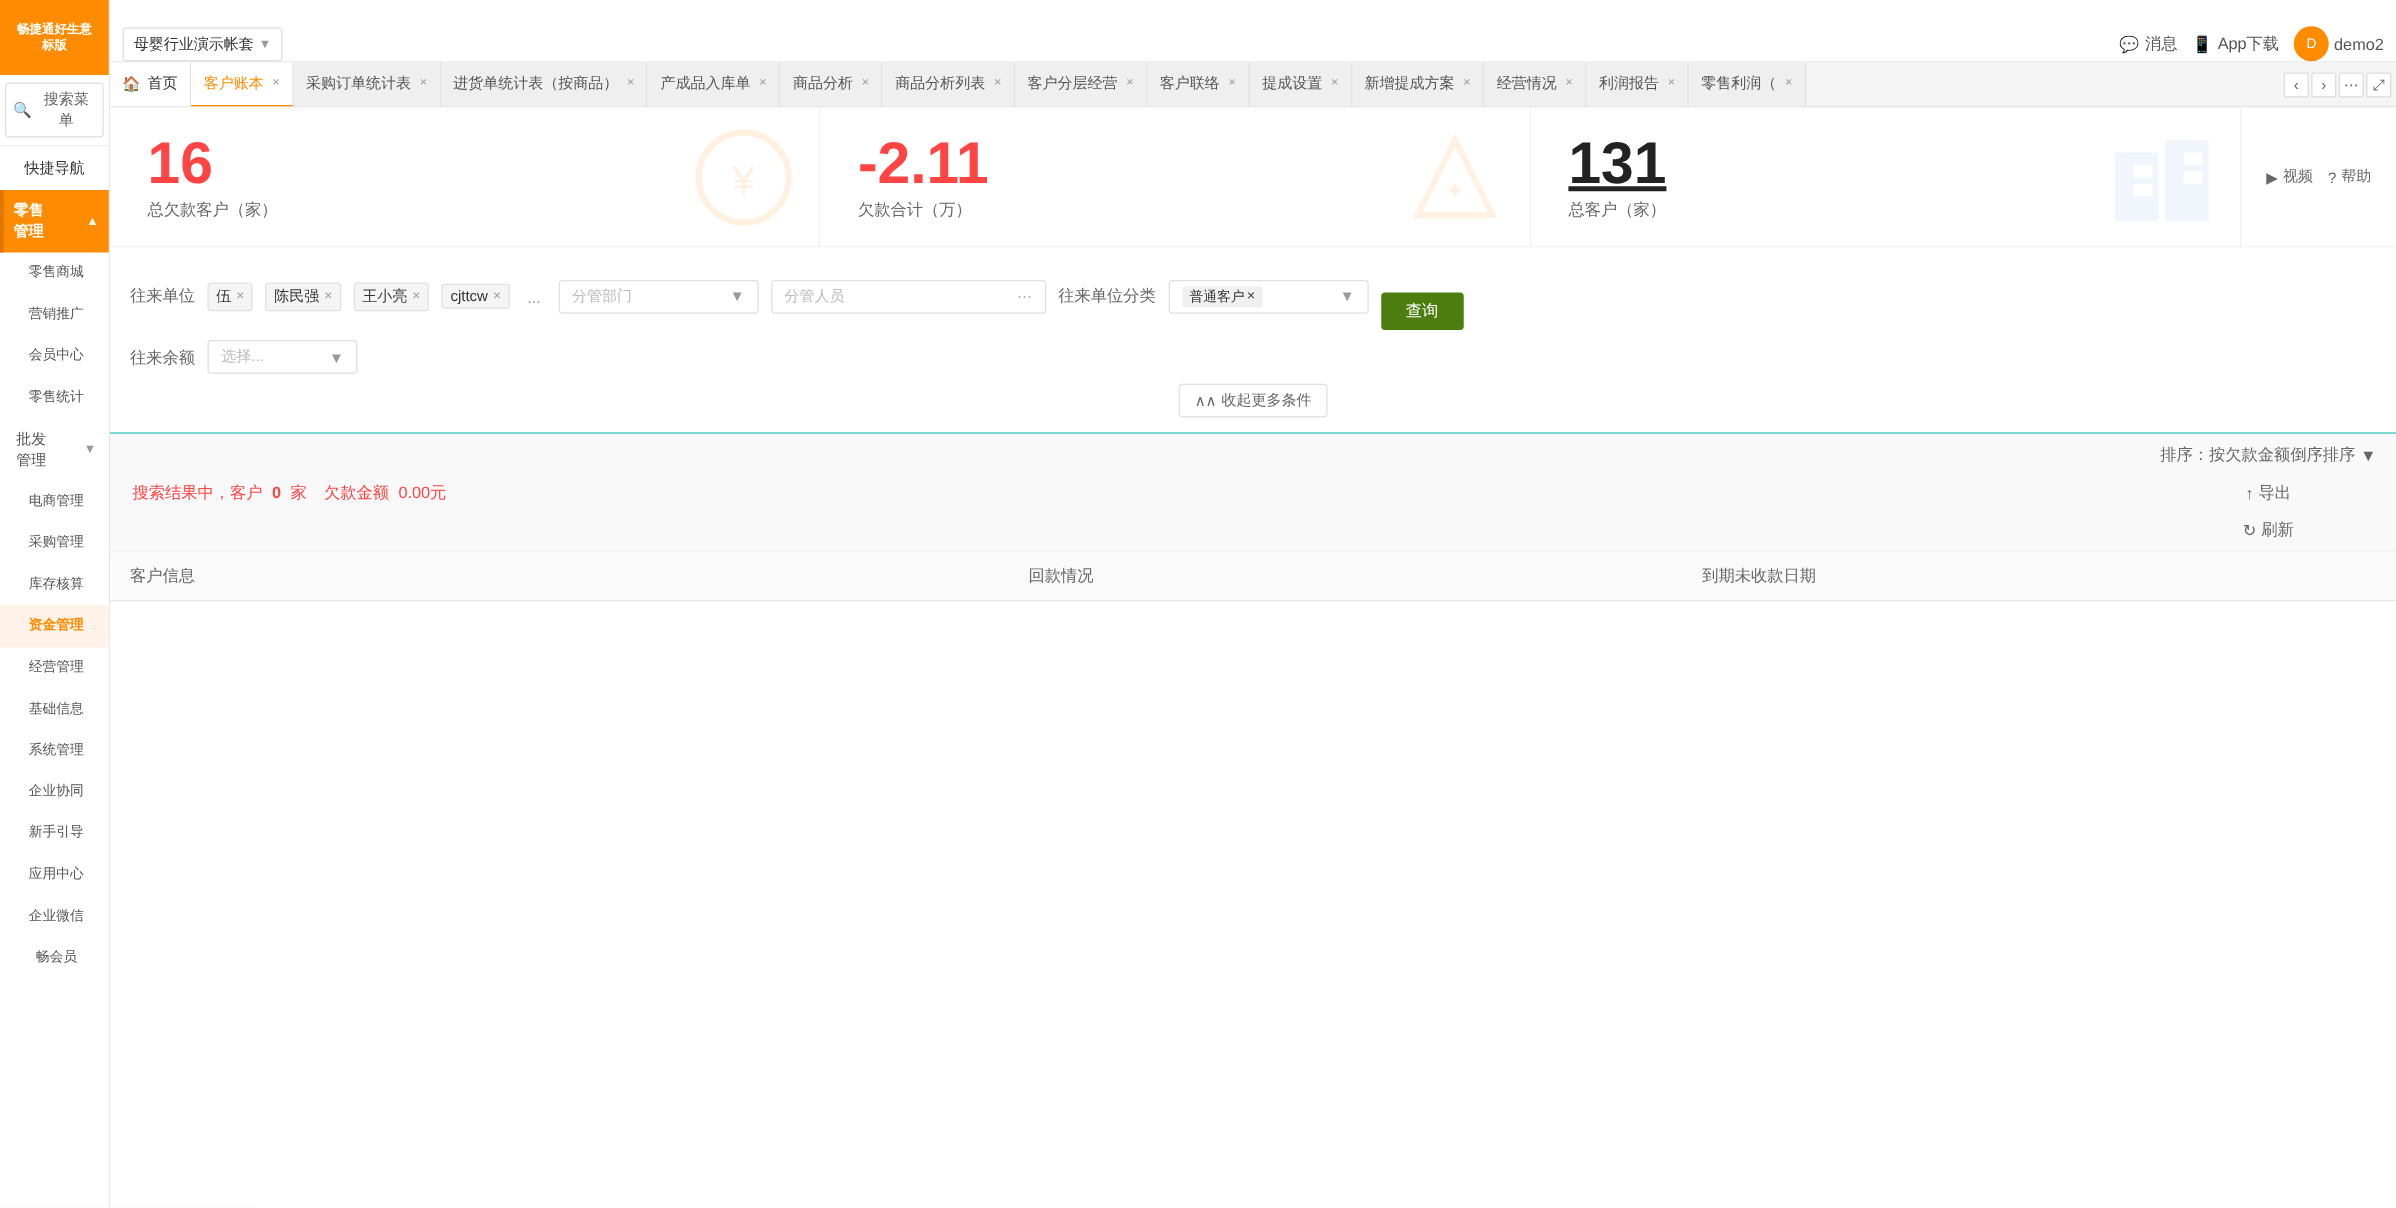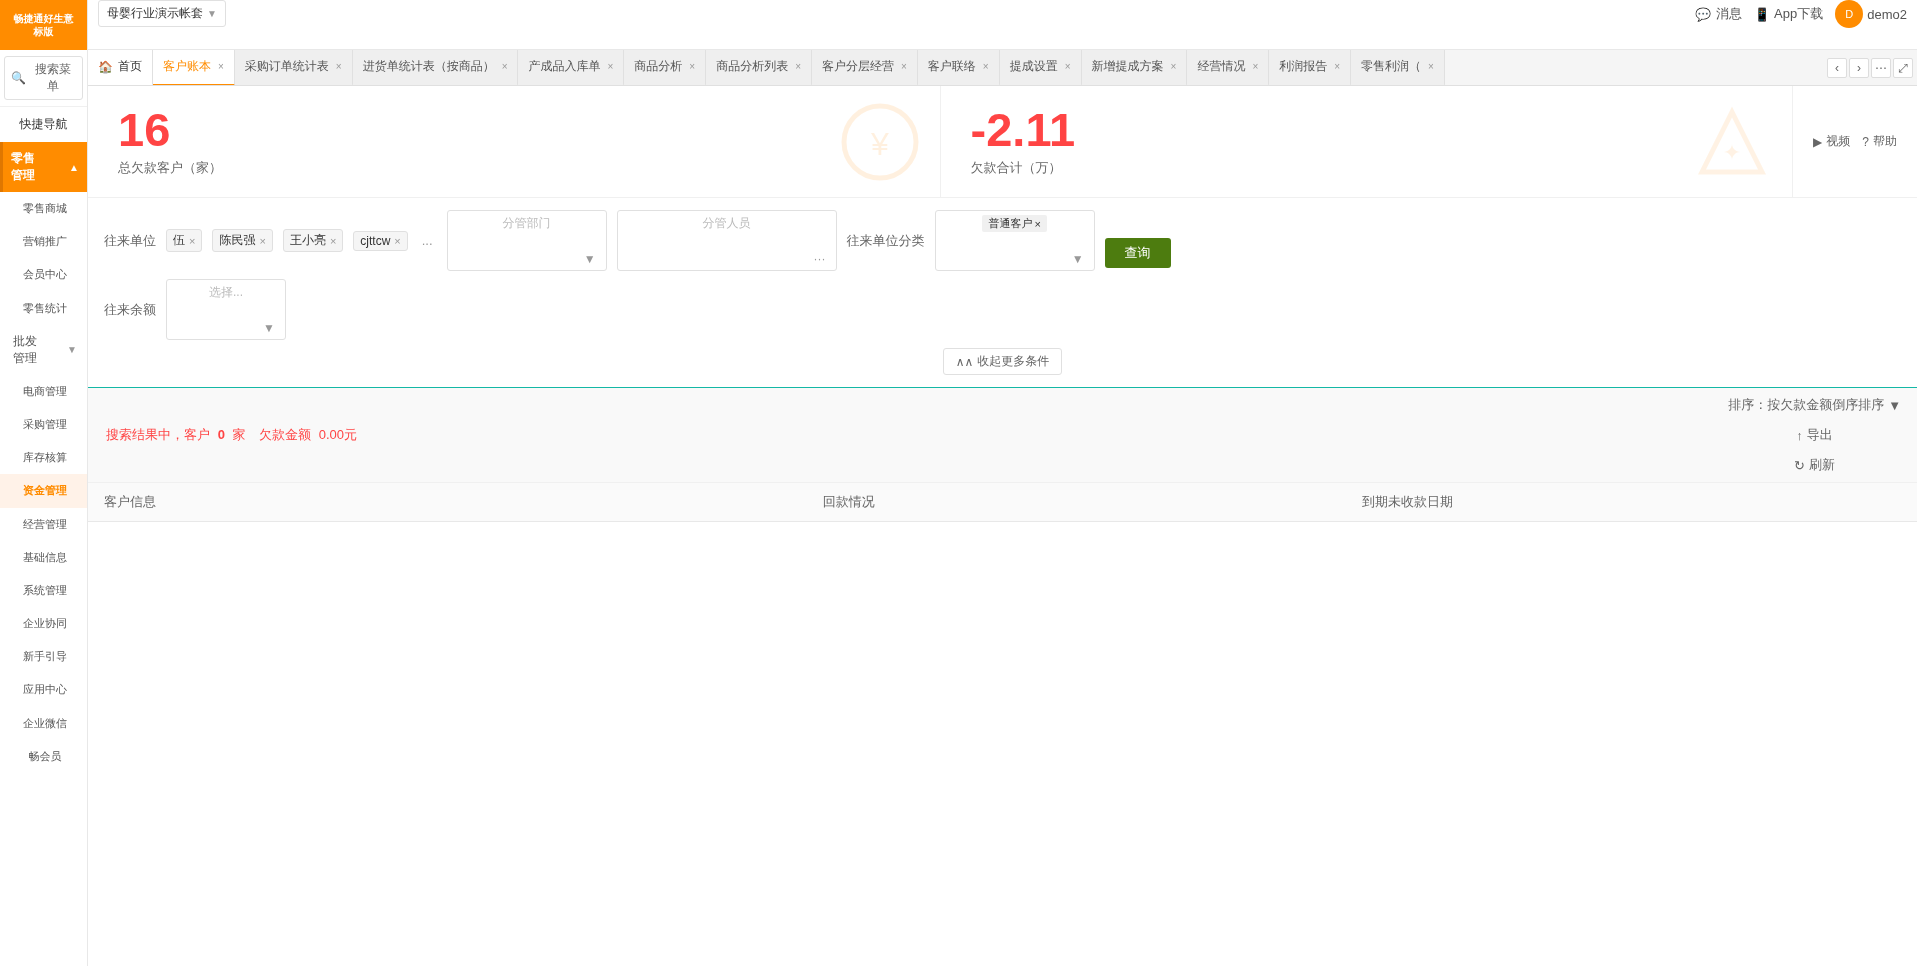--- a/index.html
+++ b/index.html
@@ -1,32 +1,32 @@
 <!DOCTYPE html>
 <html><head>
   <meta charset="utf-8">
   <style>
     * { margin: 0; padding: 0; box-sizing: border-box; }
     body { font-family: 'Microsoft YaHei', Arial, sans-serif; font-size: 13px; background: #f5f5f5; display: flex; height: 966px; overflow: hidden; }
 
     
     .sidebar { width: 88px; background: #fff; border-right: 1px solid #e8e8e8; display: flex; flex-direction: column; flex-shrink: 0; }
-    .sidebar-logo { background: #ff8c00; height: 50px; display: flex; align-items: center; justify-content: center; color: white; font-size: 12px; font-weight: bold; }
+    .sidebar-logo { background: #ff8c00; height: 60px; display: flex; align-items: center; justify-content: center; color: white; font-size: 12px; font-weight: bold; }
     .sidebar-logo-text { font-size: 10px; color: white; text-align: center; line-height: 1.3; }
     .sidebar-search-btn { width: 100%; background: none; border: 1px solid #e0e0e0; border-radius: 3px; padding: 4px 6px; font-size: 12px; color: #666; cursor: pointer; display: flex; align-items: center; gap: 4px; }
     .sidebar-nav-btn-inner { width: 100%; background: none; border: none; padding: 5px 4px; font-size: 12px; color: #333; cursor: pointer; text-align: center; }
     .sidebar-item { padding: 10px 6px; display: flex; flex-direction: column; align-items: center; cursor: pointer; color: #555; font-size: 12px; border-left: 3px solid transparent; gap: 24px; }
     .sidebar-item.active { background: #ff8c00; color: white; border-left: 3px solid #e07700; }
     .sidebar-item-label { font-size: 11px; text-align: center; line-height: 1.2; }
 
     
     .main { flex: 1; display: flex; flex-direction: column; overflow: hidden; }
 
     
-    .topbar { height: 50px; background: #fff; border-bottom: 1px solid #e8e8e8; display: flex; align-items: flex-start; padding: 0 10px; gap: 8px; }
+    .topbar { height: 50px; background: #fff; border-bottom: 1px solid #e8e8e8; display: flex; align-items: flex-end; padding: 0 10px; gap: 8px; }
     .topbar-selector { display: flex; align-items: center; gap: 4px; padding: 4px 8px; border: 1px solid #e0e0e0; border-radius: 3px; font-size: 12px; color: #333; cursor: pointer; }
     .topbar-selector-arrow { color: #999; font-size: 10px; }
     .topbar-right { margin-left: auto; display: flex; align-items: center; gap: 12px; font-size: 13px; color: #555; }
     .topbar-right-item { display: flex; align-items: center; gap: 4px; cursor: pointer; }
     .user-avatar { width: 28px; height: 28px; border-radius: 50%; background: #ff8c00; display: flex; align-items: center; justify-content: center; color: white; font-size: 11px; overflow: hidden; }
 
     
     .tabbar { height: 36px; background: #f5f5f5; border-bottom: 1px solid #e0e0e0; display: flex; align-items: center; overflow: hidden; }
     .tab { height: 36px; padding: 0 10px; display: flex; align-items: center; gap: 5px; font-size: 12px; color: #555; cursor: pointer; border-right: 1px solid #e0e0e0; white-space: nowrap; border-bottom: 2px solid transparent; background: #efefef; }
     .tab.active { background: #fff; color: #ff8c00; border-bottom: 2px solid #ff8c00; }
@@ -48,21 +48,21 @@
     .video-help { margin-left: auto; padding: 10px 20px; display: flex; align-items: center; gap: 12px; font-size: 12px; color: #666; }
     .video-help-item { display: flex; align-items: center; gap: 4px; cursor: pointer; }
 
     
     .filter-area { padding: 12px 16px; background: #fff; border-bottom: 1px solid #14b8a6; }
     .filter-row { display: flex; align-items: center; flex-wrap: wrap; gap: 10px; margin-bottom: 8px; }
     .filter-label { color: #666; font-size: 13px; white-space: nowrap; }
     .filter-tag { display: flex; align-items: center; gap: 4px; padding: 2px 6px; background: #f5f5f5; border: 1px solid #e0e0e0; border-radius: 3px; font-size: 12px; color: #333; }
     .filter-tag-close { color: #999; cursor: pointer; font-size: 11px; }
     .filter-more { color: #999; cursor: pointer; padding: 2px 4px; }
-    .filter-select { display: flex; align-items: center; gap: 20px; padding: 4px 10px; border: 1px solid #e0e0e0; border-radius: 3px; min-width: 160px; font-size: 12px; color: #999; cursor: pointer; background: #fff; flex-direction: column; }
+    .filter-select { display: flex; align-items: center; gap: 20px; padding: 4px 10px; border: 1px solid #e0e0e0; border-radius: 3px; min-width: 160px; font-size: 12px; color: #999; cursor: pointer; background: #fff; }
     .filter-select-wide { min-width: 220px; }
     .filter-select-tag { background: #f0f0f0; padding: 1px 6px; border-radius: 2px; font-size: 11px; color: #333; display: flex; align-items: center; gap: 2px; }
     .filter-search-btn { padding: 6px 20px; background: #4d7c0f; color: white; border: none; border-radius: 3px; cursor: pointer; font-size: 13px; margin-top: 24px; }
     .collapse-btn { display: flex; align-items: center; gap: 4px; color: #666; cursor: pointer; font-size: 12px; padding: 4px 12px; border: 1px solid #e0e0e0; border-radius: 3px; background: #fff; }
 
     
     .result-bar { padding: 8px 16px; background: #f9f9f9; border-bottom: 1px solid #f0f0f0; display: flex; align-items: center; justify-content: space-between; font-size: 13px; }
     .result-info { color: #666; }
     .result-info span { color: #ff4444; margin: 0 2px; }
     .result-actions { display: flex; align-items: center; gap: 12px; color: #666; flex-direction: column; }
@@ -267,20 +267,32 @@
 
       <div class="stat-block">
         <svg width="80" height="80" style="position:absolute;right:20px;top:50%;transform:translateY(-50%);opacity:0.1;" viewBox="0 0 80 80">
           <path d="M40 10 L70 70 H10 Z" fill="none" stroke="#ff8c00" stroke-width="5"></path>
           <text x="40" y="58" text-anchor="middle" font-size="22" fill="#ff8c00" font-family="Arial">✦</text>
         </svg>
         <div class="stat-number">-2.11</div>
         <div class="stat-label">欠款合计（万）</div>
       </div>
 
+      <div class="stat-block">
+        <svg width="90" height="80" style="position:absolute;right:15px;top:50%;transform:translateY(-50%);opacity:0.12;" viewBox="0 0 90 80">
+          <rect x="5" y="20" width="35" height="55" fill="#88bbee" rx="3"></rect>
+          <rect x="45" y="10" width="35" height="65" fill="#88bbee" rx="3"></rect>
+          <rect x="20" y="30" width="15" height="10" fill="white"></rect>
+          <rect x="60" y="20" width="15" height="10" fill="white"></rect>
+          <rect x="20" y="45" width="15" height="10" fill="white"></rect>
+          <rect x="60" y="35" width="15" height="10" fill="white"></rect>
+        </svg>
+        <div class="stat-number dark">131</div>
+        <div class="stat-label">总客户（家）</div>
+      </div>
 
       <div class="video-help">
         <div class="video-help-item">
           <span>▶</span>
           <span>视频</span>
         </div>
         <div class="video-help-item">
           <span>?</span>
           <span>帮助</span>
         </div>

